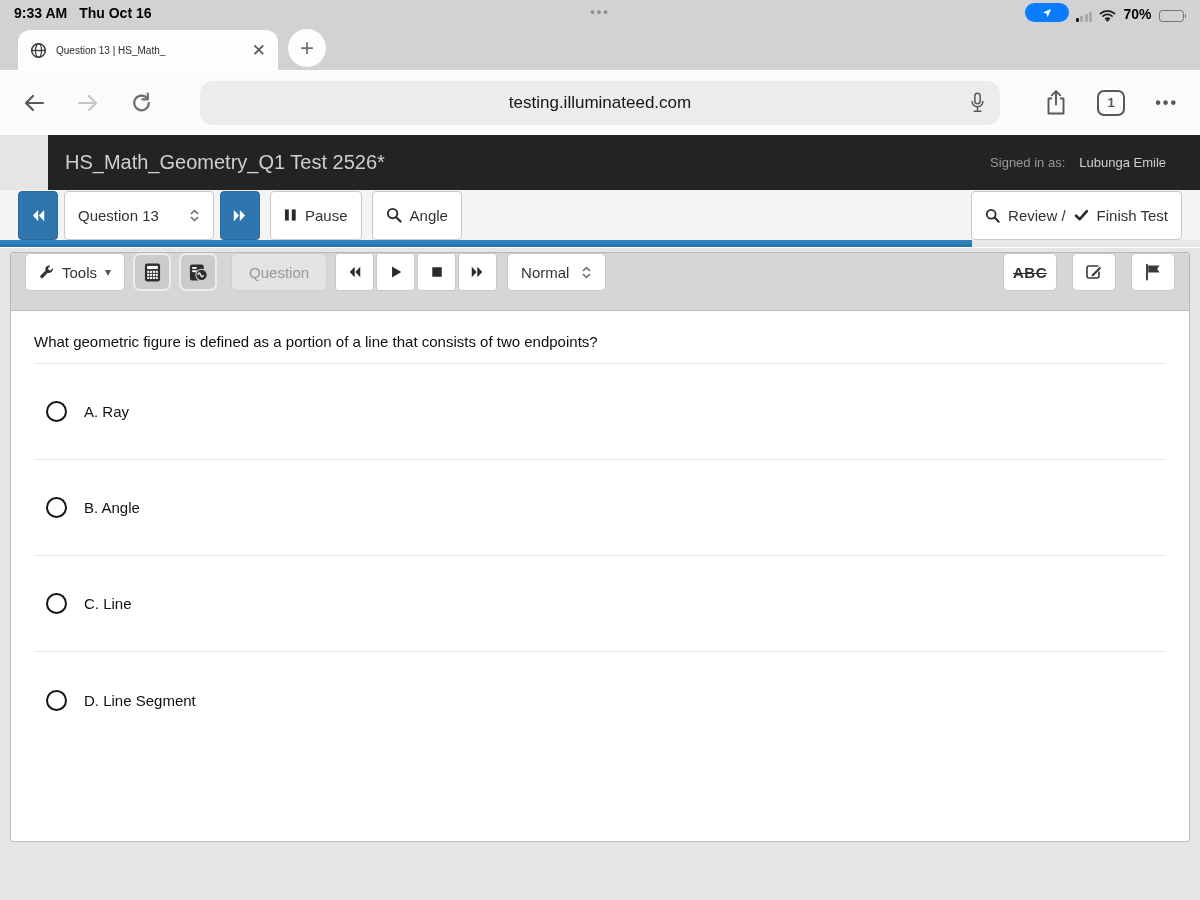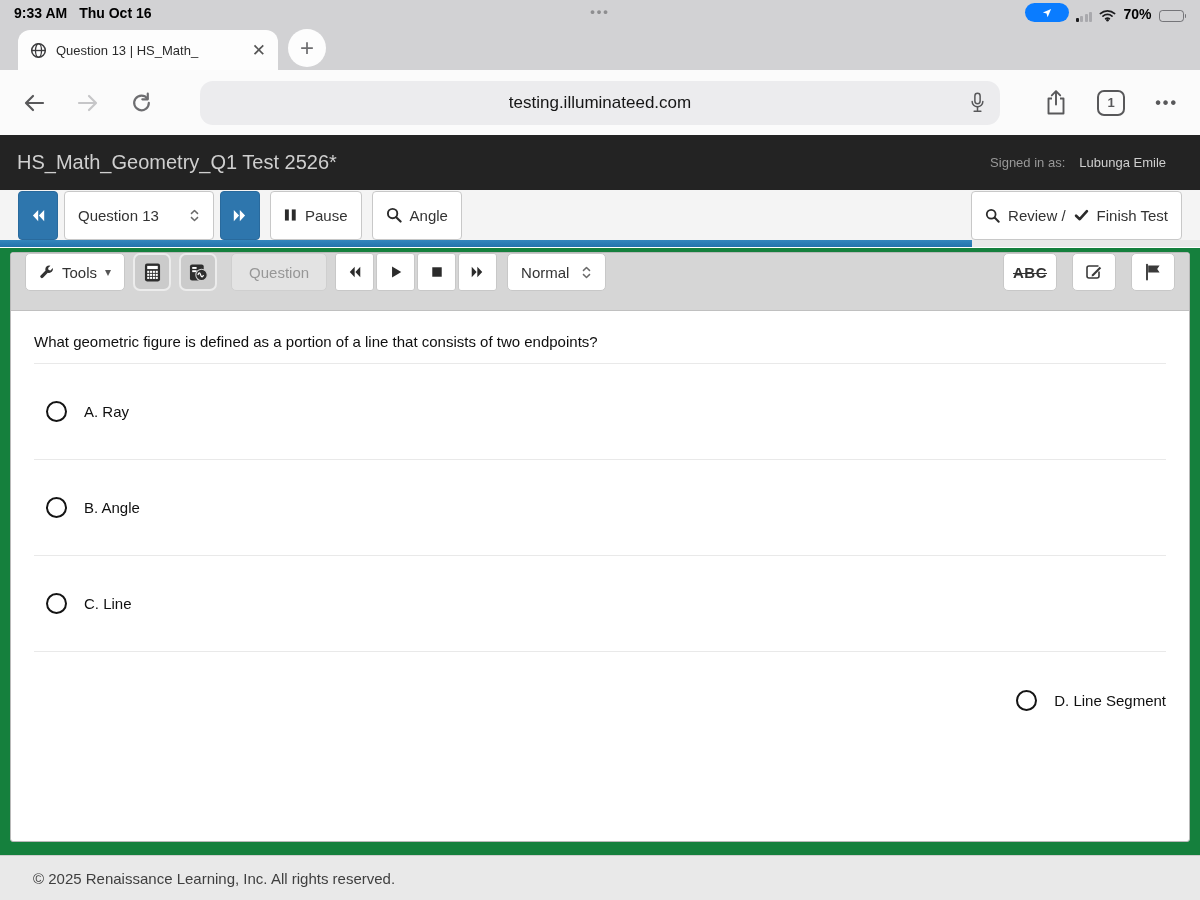--- a/index.html
+++ b/index.html
@@ -1,21 +1,21 @@
 <!DOCTYPE html>
 <html><head>
 <meta charset="utf-8">
 <style>
   * { margin:0; padding:0; box-sizing:border-box; }
   html,body { background:#555; }
   .screen {
     width:1200px; height:900px; margin:0 auto; position:relative;
     display:flex; flex-direction:column;
     font-family:"Liberation Sans", sans-serif;
-    background:#15803d; overflow:hidden;
+    background:#e5e5e5; overflow:hidden;
   }
   
   .status-bar {
     height:25px; background:#d2d2d4; display:flex; align-items:center;
     justify-content:space-between; padding:0 14px; font-size:14px; font-weight:700; color:#000;
   }
   .status-left { display:flex; gap:12px; align-items:center; }
   .status-center { position:absolute; left:0; right:0; top:4px; text-align:center; color:#8e8e90; font-size:13px; letter-spacing:2px; font-weight:700; }
   .status-right { display:flex; gap:7px; align-items:flex-end; z-index:2; }
   .loc-pill { width:44px; height:19px; border-radius:10px; background:#0a7cff; display:flex; align-items:center; justify-content:center; }
@@ -28,21 +28,21 @@
   .battery .body { width:25px; height:12px; border:1px solid rgba(40,40,45,.55); border-radius:3.5px; padding:1px; }
   .battery .fill { height:100%; width:70%; background:#1c1c1e; border-radius:1.5px; }
   .battery .nub { width:1.5px; height:4px; background:rgba(40,40,45,.55); border-radius:0 2px 2px 0; }
   
   .tab-bar { height:45px; background:#d2d2d4; position:relative; }
   .browser-tab {
     position:absolute; left:18px; bottom:0; width:260px; height:40px;
     background:#fdfdfd; border-radius:12px 12px 0 0; display:flex; align-items:center;
     padding:0 12px; gap:9px;
   }
-  .browser-tab .title { font-size:13px; color:#2b2b2b; white-space:nowrap; overflow:hidden; flex:1; }
+  .browser-tab .title { font-size:10px; color:#2b2b2b; white-space:nowrap; overflow:hidden; flex:1; }
   .tab-close { font-size:17px; color:#565656; cursor:default; }
   .new-tab-btn {
     position:absolute; left:288px; bottom:3px; width:38px; height:38px; border-radius:50%;
     background:#fdfdfd; display:flex; align-items:center; justify-content:center;
     font-size:24px; color:#6e6e70; font-weight:400;
   }
   
   .nav-bar { height:65px; background:#fbfbfb; display:flex; align-items:center; padding:0 22px; }
   .nav-icons { display:flex; gap:30px; align-items:center; width:170px; }
   .url-pill {
@@ -53,21 +53,21 @@
   .mic-wrap { position:absolute; right:15px; top:11px; }
   .nav-right { display:flex; gap:30px; align-items:center; width:170px; justify-content:flex-end; }
   .tabs-count {
     width:28px; height:26px; border:2px solid #58585a; border-radius:7px;
     display:flex; align-items:center; justify-content:center; font-size:13px; color:#58585a; font-weight:600;
   }
   .ellipsis { color:#58585a; font-size:16px; letter-spacing:2px; font-weight:700; }
   
   .test-header {
     height:55px; background:#232323; display:flex; align-items:center;
-    justify-content:space-between; padding:0 34px 0 17px;
+    justify-content:space-between; padding:0 34px 0 17px;margin-left:48px;
   }
   .test-title { color:#cfcfcf; font-size:20px; }
   .signin { display:flex; gap:14px; font-size:13px; }
   .signin .lbl { color:#989898; }
   .signin .usr { color:#cfcfcf; }
   
   .q-nav { height:50px; background:#f4f4f4; display:flex; align-items:center; padding:0 18px; gap:6px; position:relative; }
   .btn {
     height:49px; background:#fff; border:1px solid #c8c8c8; border-radius:4px;
     display:inline-flex; align-items:center; justify-content:center; gap:8px;
@@ -93,21 +93,21 @@
   .btn-media { width:39px; padding:0; border-radius:3px; }
   .speed-select { gap:12px; margin-left:2px; }
   .toolbar-right { margin-left:auto; display:flex; gap:15px; }
   .btn-abc { font-weight:700; text-decoration:line-through; width:54px; padding:0; letter-spacing:.5px; }
   .btn-sq { width:44px; padding:0; }
   
   .question-area { padding:22px 23px 0; }
   .question-text { font-size:15px; color:#0f0f0f; }
   .q-rule { border:none; border-top:1px solid #e9e9e9; margin-top:13px; }
   .option-row { display:flex; align-items:center; height:96px; margin:0 23px; border-bottom:1px solid #e9e9e9; }
-  .option-row:last-child { border-bottom:none;justify-content:flex-end; }
+  .option-row:last-child { border-bottom:none; }
   .radio { width:21px; height:21px; border:2.6px solid #141414; border-radius:50%; margin:0 17px 0 12px; flex:none; background:#fff; }
   .option-label { font-size:15px; color:#101010; }
   
   .footer {
     height:45px; background:#e9e9e9; border-top:1px solid #cdcdcd;
     display:flex; align-items:center; padding:0 33px; font-size:15px; color:#3f3f3f;
     margin-top:13px;
   }
   svg { display:block; }
 </style>
@@ -379,17 +379,14 @@
         </div>
         <div class="option-row">
           <span class="radio"></span>
           <span class="option-label">D. Line Segment</span>
         </div>
       </div>
 
     </div>
   </div>
 
-  <div class="footer">
-    <span>© 2025 Renaissance Learning, Inc. All rights reserved.</span>
-  </div>
 
 </div>
 
 </body></html>

